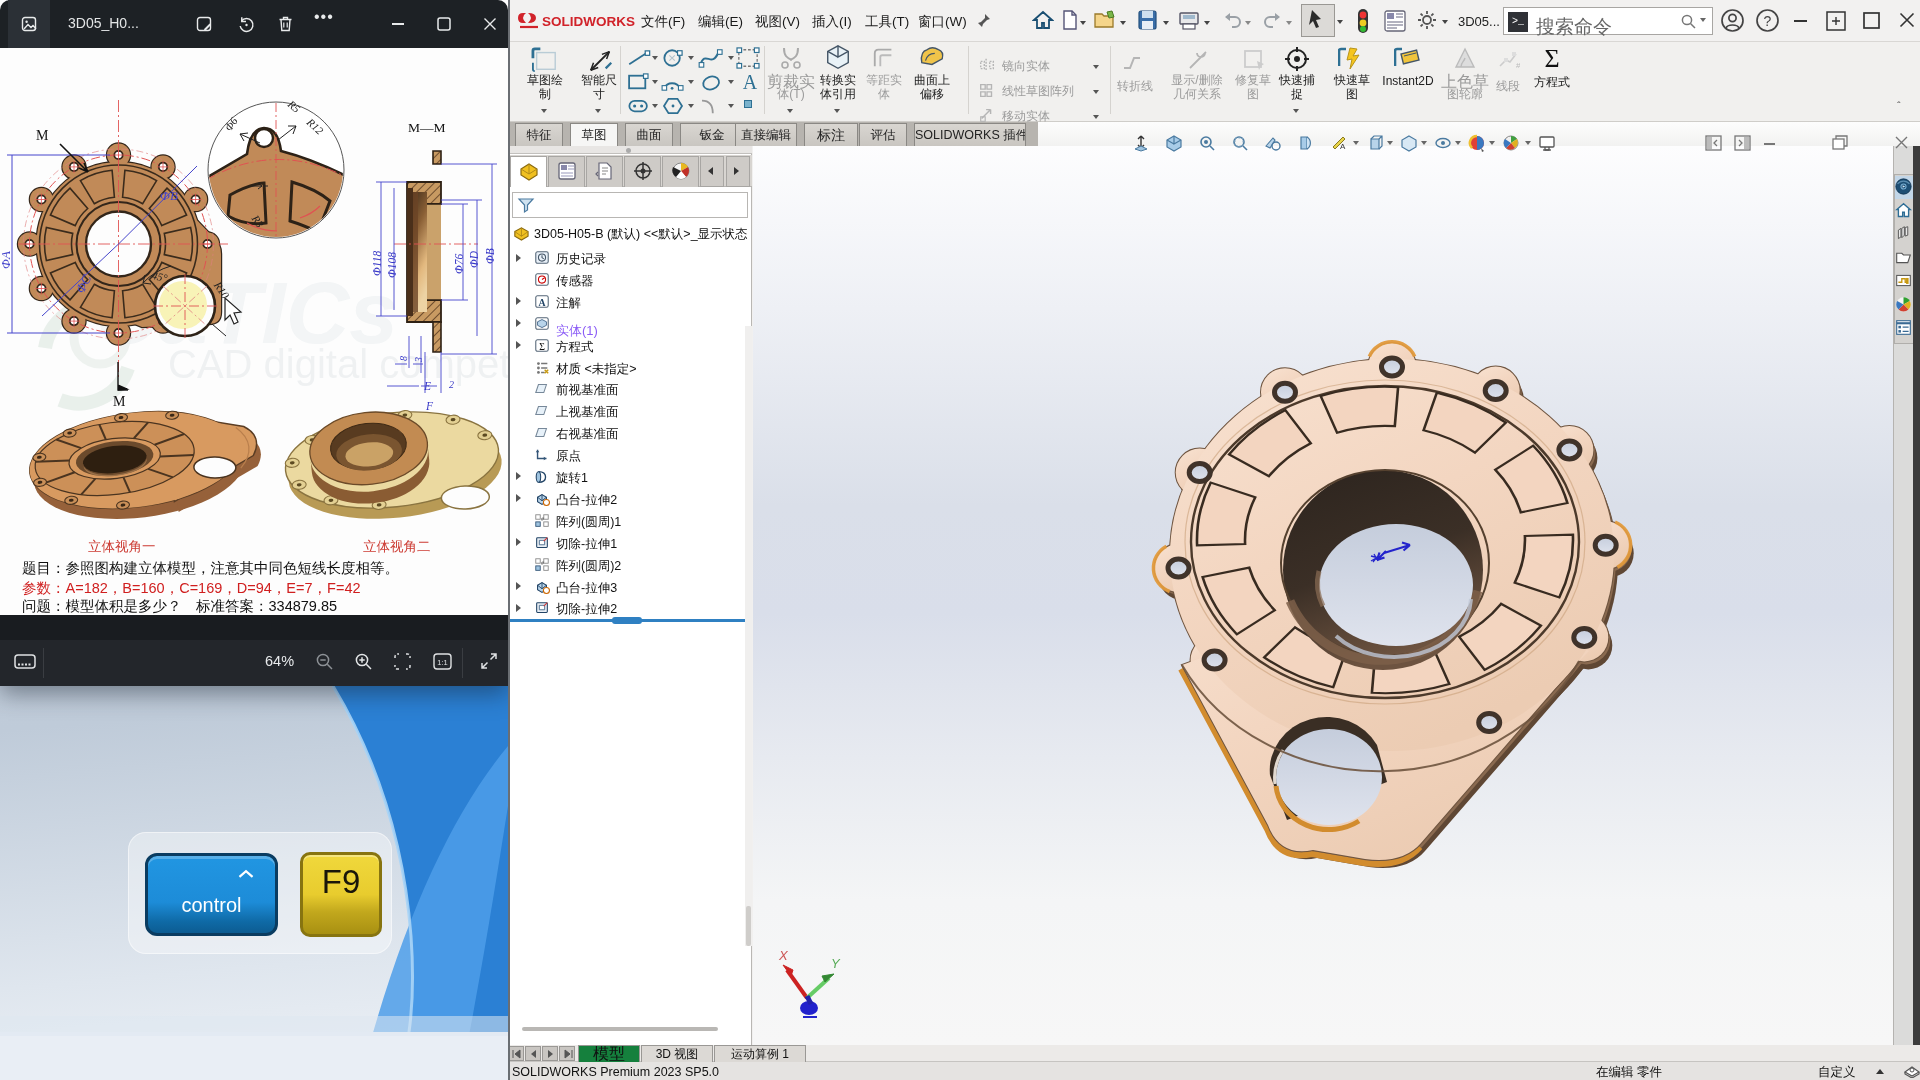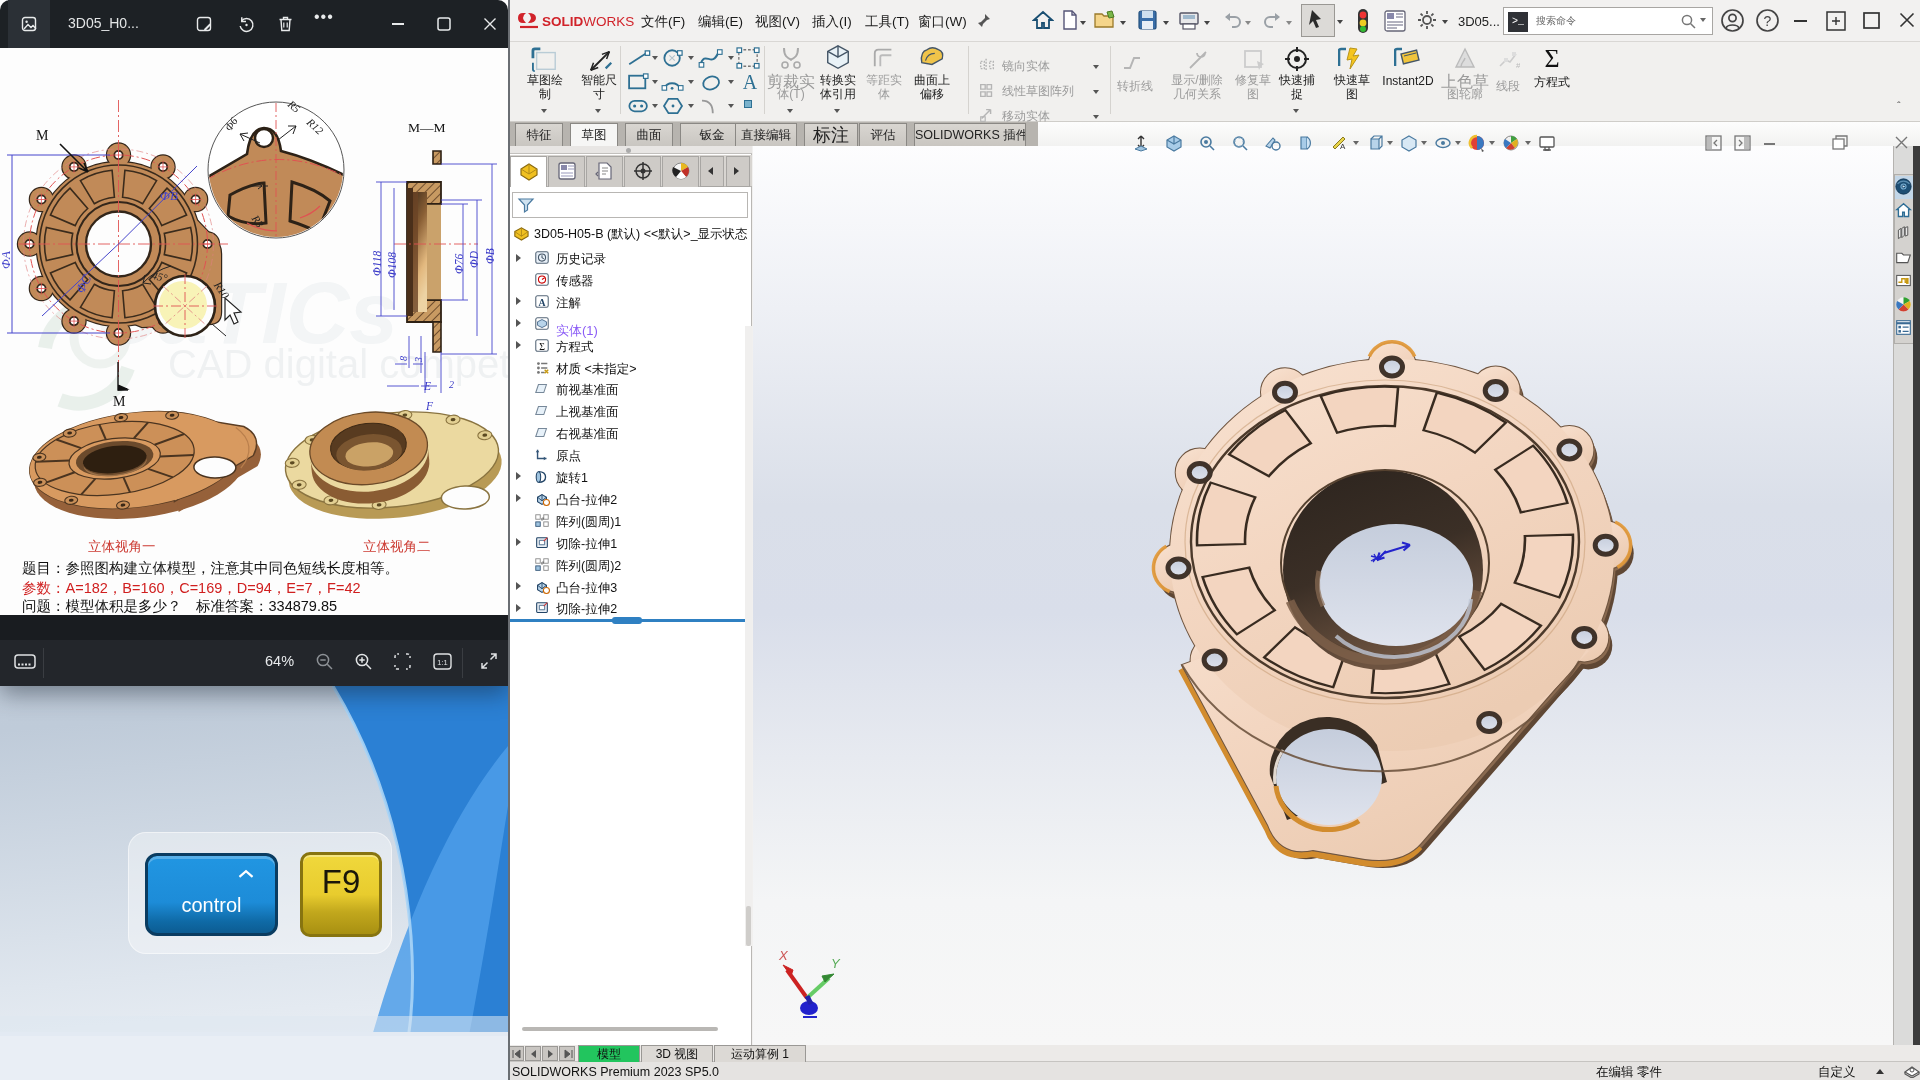--- a/index.html
+++ b/index.html
@@ -372,21 +372,21 @@
     </div>
   </div>
   <div class="abs" id="sw">
       <div class="abs" style="left:0;top:0;width:2px;height:1080px;background:#6a6e73;z-index:50"></div>
     <div class="abs" id="sw-title">
       <svg class="abs" style="left:8px;top:9px" width="26" height="24" viewBox="0 0 26 24">
           <path d="M7 4 Q2 4 2 9 Q2 14 7 14 L10 14 Q7 11 7 9 Q7 6 10 4 Z" fill="#d1232a"></path>
           <path d="M12 4 Q20 4 20 9 Q20 14 12 14 Q15 11 15 9 Q15 6 12 4 Z" fill="#d1232a"></path>
           <path d="M4 18 h18" stroke="#d1232a" stroke-width="2.2"></path>
         </svg>
-      <div class="abs" style="left:34px;top:14px;font-size:13.5px;color:#d1232a;font-weight:bold">SOLID<span style="font-weight:normal">WORKS</span></div>
+      <div class="abs" style="left:34px;top:14px;font-size:13.5px;color:#d1232a;font-weight:bold">SOLID<span style="font-weight:bold">WORKS</span></div>
       <div class="abs menu" style="left:133px;top:13px">文件(F)</div>
       <div class="abs menu" style="left:190px;top:13px">编辑(E)</div>
       <div class="abs menu" style="left:247px;top:13px">视图(V)</div>
       <div class="abs menu" style="left:304px;top:13px">插入(I)</div>
       <div class="abs menu" style="left:357px;top:13px">工具(T)</div>
       <div class="abs menu" style="left:410px;top:13px">窗口(W)</div>
       <svg class="abs" style="left:468px;top:12px" width="16" height="16" viewBox="0 0 16 16">
           <path d="M9 2l5 5-3 1-4 4-1 3-4-4 3-1 4-4z" fill="#555"></path>
         </svg>
       <svg class="abs" style="left:524px;top:10px" width="22" height="20" viewBox="0 0 22 20">
@@ -441,21 +441,21 @@
           <path d="M12 5h7M12 8h7M3 13h16M3 16h16M3 19h10" stroke="#99a" stroke-width="1.3"></path>
         </svg>
       <svg class="abs" style="left:908px;top:9px" width="22" height="22" viewBox="0 0 22 22">
           <circle cx="11" cy="11" r="4" fill="none" stroke="#555" stroke-width="1.8"></circle>
           <path d="M11 2v3M11 17v3M2 11h3M17 11h3M4.6 4.6l2.1 2.1M15.3 15.3l2.1 2.1M17.4 4.6l-2.1 2.1M6.7 15.3l-2.1 2.1" stroke="#555" stroke-width="1.8"></path>
         </svg>
       <div class="abs" style="left:934px;top:20px;width:0;height:0;border-left:3.5px solid transparent;border-right:3.5px solid transparent;border-top:4.5px solid #444"></div>
       <div class="abs" style="left:950px;top:14px;font-size:13px;color:#222">3D05...</div>
       <div class="abs" style="left:995px;top:7px;width:210px;height:28px;background:#fff;border:1px solid #a8a6a3">
         <div class="abs" style="left:4px;top:4px;width:20px;height:20px;background:#2f3136;color:#fff;font-size:10px;line-height:20px;text-align:center;font-family:'Liberation Mono',monospace">&gt;_</div>
-        <div class="abs" style="left:32px;top:6px;font-size:10px;color:#666">搜索命令</div>
+        <div class="abs" style="left:32px;top:6px;font-size:19px;color:#666">搜索命令</div>
         <svg class="abs" style="left:176px;top:5px" width="17" height="17" viewBox="0 0 17 17">
             <circle cx="7" cy="7" r="4.6" fill="none" stroke="#777" stroke-width="1.5"></circle>
             <path d="M10.5 10.5L15 15" stroke="#777" stroke-width="1.5"></path>
           </svg>
         <div class="abs" style="left:196px;top:10px;width:0;height:0;border-left:3.5px solid transparent;border-right:3.5px solid transparent;border-top:4.5px solid #666"></div>
       </div>
       <svg class="abs" style="left:1212px;top:8px" width="25" height="25" viewBox="0 0 25 25">
           <circle cx="12.5" cy="12.5" r="10.5" fill="none" stroke="#444" stroke-width="1.7"></circle>
           <circle cx="12.5" cy="10" r="3.6" fill="none" stroke="#444" stroke-width="1.7"></circle>
           <path d="M6 20c1.5-4 11.5-4 13 0" fill="none" stroke="#444" stroke-width="1.7"></path>
@@ -653,21 +653,21 @@
 <div class="abs" style="left:1002px;top:32px;width:84px;text-align:center;font-size:12px;color:#222">方程式</div>
 <div class="abs" style="left:1389px;top:58px;color:#555;font-size:11px">ˆ</div>
 </div>
     <div class="abs" id="sw-tabs">
 <div class="abs" style="left:0;top:0;width:530px;height:24px;background:#b7b4af"></div>
 <div class="abs" style="left:7px;top:1px;width:48px;height:23px;background:linear-gradient(#d9d6d1,#c9c6c1);border:1px solid #8a8884;border-bottom:none;font-size:12.5px;color:#222;text-align:center;line-height:22px;white-space:nowrap;overflow:hidden">特征</div>
 <div class="abs" style="left:62px;top:1px;width:48px;height:23px;background:#f6f6f5;border:1px solid #8a8884;border-bottom:none;font-size:12.5px;color:#222;text-align:center;line-height:22px;white-space:nowrap;overflow:hidden">草图</div>
 <div class="abs" style="left:117px;top:1px;width:48px;height:23px;background:linear-gradient(#d9d6d1,#c9c6c1);border:1px solid #8a8884;border-bottom:none;font-size:12.5px;color:#222;text-align:center;line-height:22px;white-space:nowrap;overflow:hidden">曲面</div>
 <div class="abs" style="left:172px;top:1px;width:64px;height:23px;background:linear-gradient(#d9d6d1,#c9c6c1);border:1px solid #8a8884;border-bottom:none;font-size:12.5px;color:#222;text-align:center;line-height:22px;white-space:nowrap;overflow:hidden">钣金</div>
 <div class="abs" style="left:227px;top:1px;width:62px;height:23px;background:linear-gradient(#d9d6d1,#c9c6c1);border:1px solid #8a8884;border-bottom:none;font-size:12.5px;color:#222;text-align:center;line-height:22px;white-space:nowrap;overflow:hidden">直接编辑</div>
-<div class="abs" style="left:296px;top:1px;width:54px;height:23px;background:linear-gradient(#d9d6d1,#c9c6c1);border:1px solid #8a8884;border-bottom:none;font-size:18px;color:#222;text-align:center;line-height:22px;white-space:nowrap;overflow:hidden">标注</div>
+<div class="abs" style="left:296px;top:1px;width:54px;height:23px;background:linear-gradient(#d9d6d1,#c9c6c1);border:1px solid #8a8884;border-bottom:none;font-size:14px;color:#222;text-align:center;line-height:22px;white-space:nowrap;overflow:hidden">标注</div>
 <div class="abs" style="left:351px;top:1px;width:48px;height:23px;background:linear-gradient(#d9d6d1,#c9c6c1);border:1px solid #8a8884;border-bottom:none;font-size:12.5px;color:#222;text-align:center;line-height:22px;white-space:nowrap;overflow:hidden">评估</div>
 <div class="abs" style="left:406px;top:1px;width:112px;height:23px;background:linear-gradient(#d9d6d1,#c9c6c1);border:1px solid #8a8884;border-bottom:none;font-size:12.5px;color:#222;text-align:center;line-height:22px;white-space:nowrap;overflow:hidden">SOLIDWORKS 插件</div>
 <div class="abs" style="left:530px;top:0;width:882px;height:24px;background:linear-gradient(#fdfdfd,#f2f2f1)"></div>
 <svg class="abs" style="left:624px;top:12px" width="18" height="18" viewBox="0 0 18 18">
           <path d="M9 2v12M9 2l-3 3M9 2l3 3M9 14l-3-3M9 14l3-3" stroke="#333" stroke-width="1.4" fill="none"></path>
           <path d="M3 15l6-3 6 3-6 2z" fill="#9fc4e0" stroke="#4a7aa0" stroke-width="1"></path>
         </svg>
 <svg class="abs" style="left:657px;top:12px" width="18" height="18" viewBox="0 0 18 18">
           <path d="M9 2l7 4v7l-7 4-7-4V6z" fill="#a8cce8" stroke="#4a7aa0" stroke-width="1.2"></path>
           <path d="M9 2v8l7-4M9 10L2 6" stroke="#4a7aa0" stroke-width="1.2" fill="none"></path>
@@ -1095,21 +1095,21 @@
           <path d="M10 2L5 6l5 4z" fill="#555"></path>
         </svg>
 <div class="abs" style="left:34px;top:1px;width:16px;height:15px;background:#c9c6c2;border:1px solid #9a9895"></div>
         <svg class="abs" style="left:35px;top:3px" width="15" height="12" viewBox="0 0 15 12">
           <path d="M5 2l5 4-5 4z" fill="#555"></path>
         </svg>
 <div class="abs" style="left:51px;top:1px;width:16px;height:15px;background:#c9c6c2;border:1px solid #9a9895"></div>
         <svg class="abs" style="left:52px;top:3px" width="15" height="12" viewBox="0 0 15 12">
           <path d="M12 2v8M5 2l5 4-5 4z" stroke="#555" fill="#555" stroke-width="1"></path>
         </svg>
-<div class="abs" style="left:70px;top:0;width:62px;height:17px;background:#22c55e;border:1px solid #9a9895;border-bottom:none;font-size:12px;text-align:center;line-height:16px;color:#111">模型</div>
+<div class="abs" style="left:70px;top:0;width:62px;height:17px;background:#15803d;border:1px solid #9a9895;border-bottom:none;font-size:16px;text-align:center;line-height:16px;color:#111">模型</div>
 <div class="abs" style="left:133px;top:0;width:72px;height:17px;background:#dcd9d5;border:1px solid #9a9895;border-bottom:none;font-size:12px;text-align:center;line-height:16px;color:#111">3D 视图</div>
 <div class="abs" style="left:206px;top:0;width:92px;height:17px;background:#dcd9d5;border:1px solid #9a9895;border-bottom:none;font-size:12px;text-align:center;line-height:16px;color:#111">运动算例 1</div>
 </div>
     <div class="abs" id="sw-status">
 <div class="abs" style="left:4px;top:1px">SOLIDWORKS Premium 2023 SP5.0</div>
 <div class="abs" style="left:1088px;top:1px">在编辑 零件</div>
 <div class="abs" style="left:1310px;top:1px">自定义</div>
 <div class="abs" style="left:1368px;top:7px;width:0;height:0;border-left:4px solid transparent;border-right:4px solid transparent;border-bottom:5px solid #333"></div>
 <svg class="abs" style="left:1395px;top:1px" width="18" height="15" viewBox="0 0 18 15">
           <path d="M2 9l7-5 7 5-7 4z" fill="#fff" stroke="#555" stroke-width="1.2"></path>

